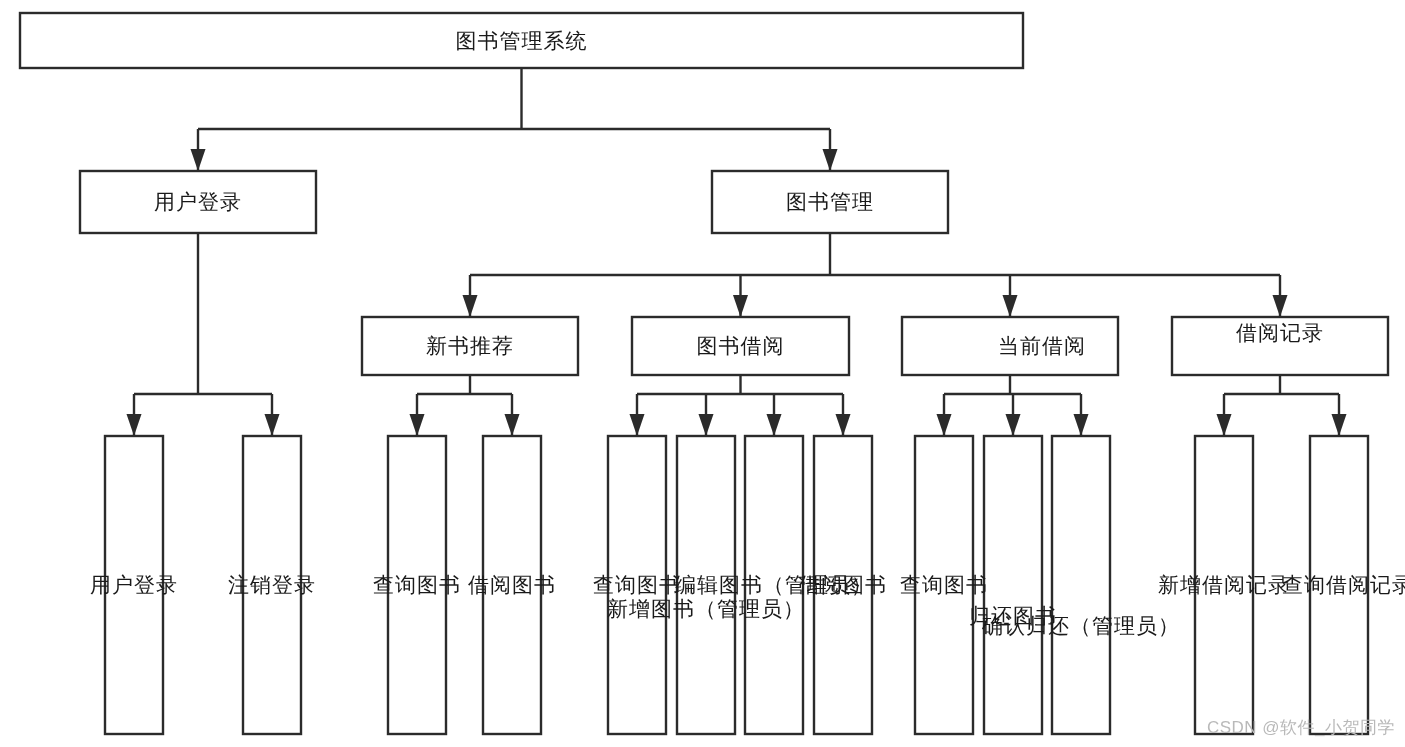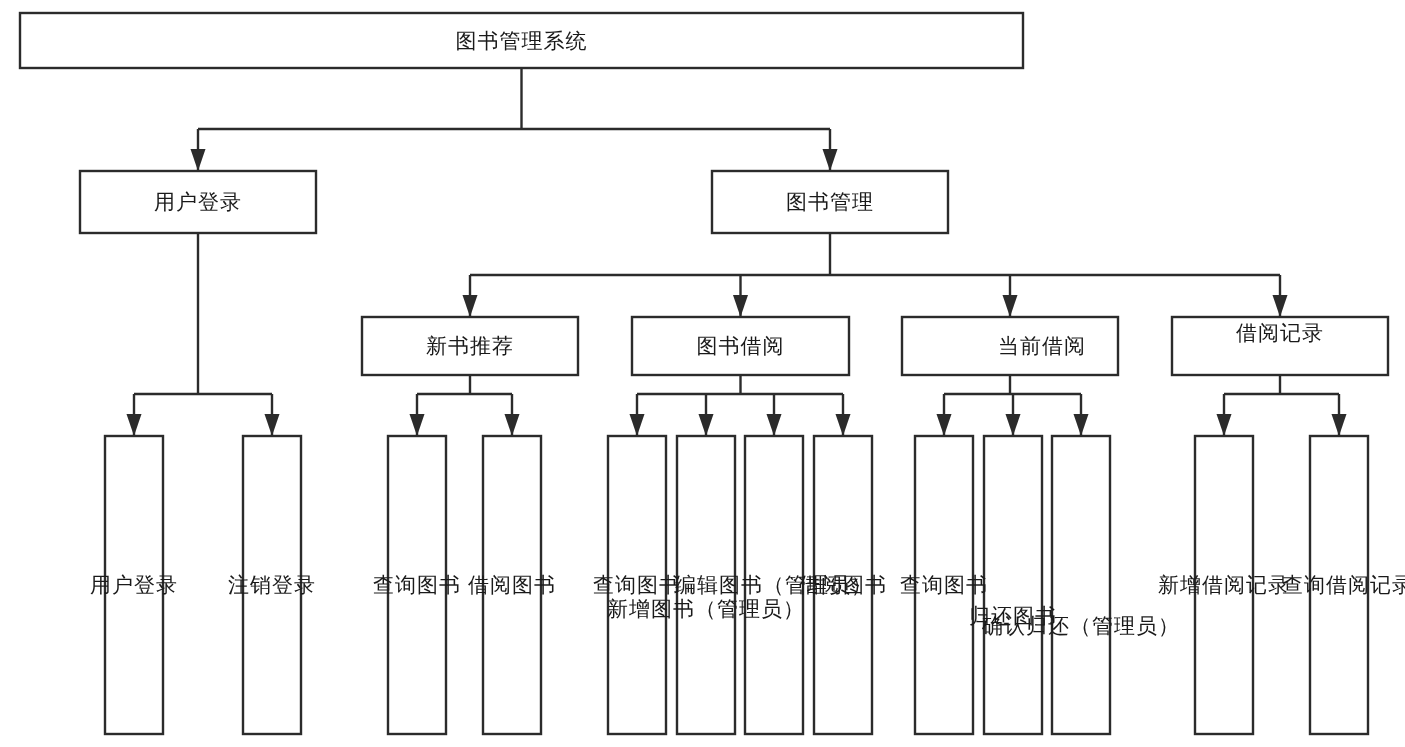--- a/index.html
+++ b/index.html
@@ -218,14 +218,15 @@
         <span>确认归还（管理员）</span>
       </div>
       <div class="hbox-label-wrap" style="left: 1195px; top: 436px; width: 58px; height: 298px;">
         <span>新增借阅记录</span>
       </div>
       <div class="hbox-label-wrap" style="left: 1310px; top: 436px; width: 76px; height: 298px;">
         <span>查询借阅记录</span>
       </div>
     </div>
 
+  <div class="watermark">CSDN @软件_小贺同学</div>
 
 </div>
 
 </body></html>

